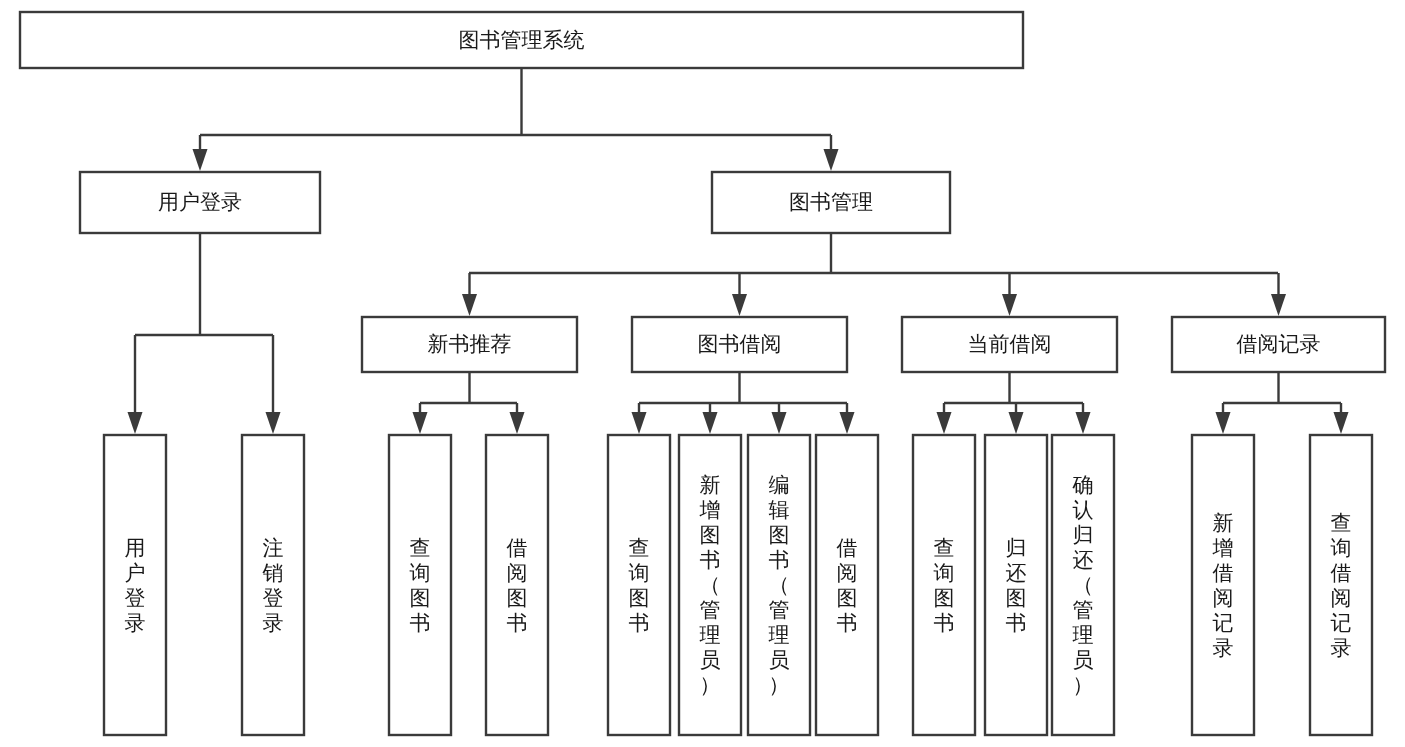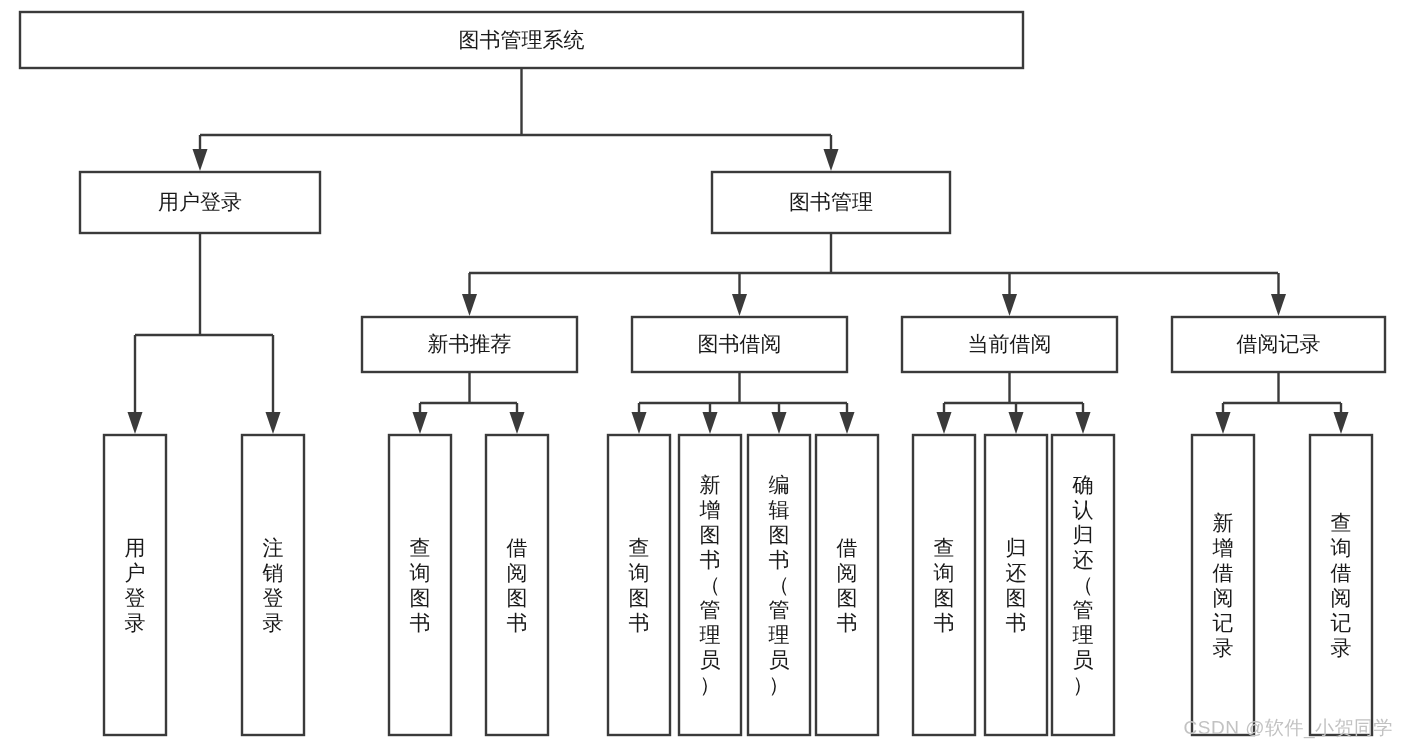--- a/index.html
+++ b/index.html
@@ -200,14 +200,13 @@
         <g>
           <rect x="1192" y="435" width="62" height="300" class="node-box"></rect>
           <text x="1223" y="529.5" class="node-label-v"><tspan x="1223" dy="0">新</tspan><tspan x="1223" dy="25">增</tspan><tspan x="1223" dy="25">借</tspan><tspan x="1223" dy="25">阅</tspan><tspan x="1223" dy="25">记</tspan><tspan x="1223" dy="25">录</tspan></text>
         </g>
         <g>
           <rect x="1310" y="435" width="62" height="300" class="node-box"></rect>
           <text x="1341" y="529.5" class="node-label-v"><tspan x="1341" dy="0">查</tspan><tspan x="1341" dy="25">询</tspan><tspan x="1341" dy="25">借</tspan><tspan x="1341" dy="25">阅</tspan><tspan x="1341" dy="25">记</tspan><tspan x="1341" dy="25">录</tspan></text>
         </g>
       </g>
   </svg>
-  <div class="watermark">CSDN @软件_小贺同学</div>
 </div>
 
 </body></html>

